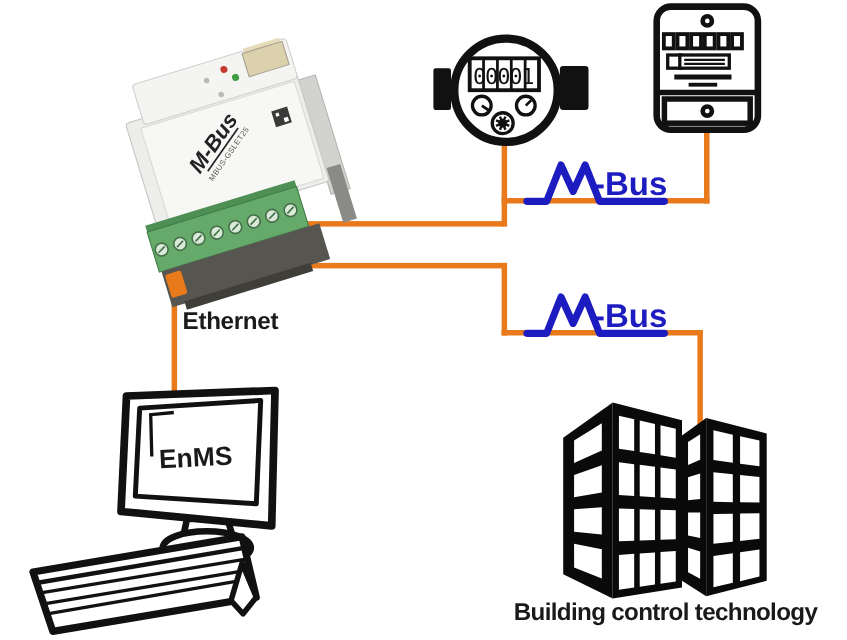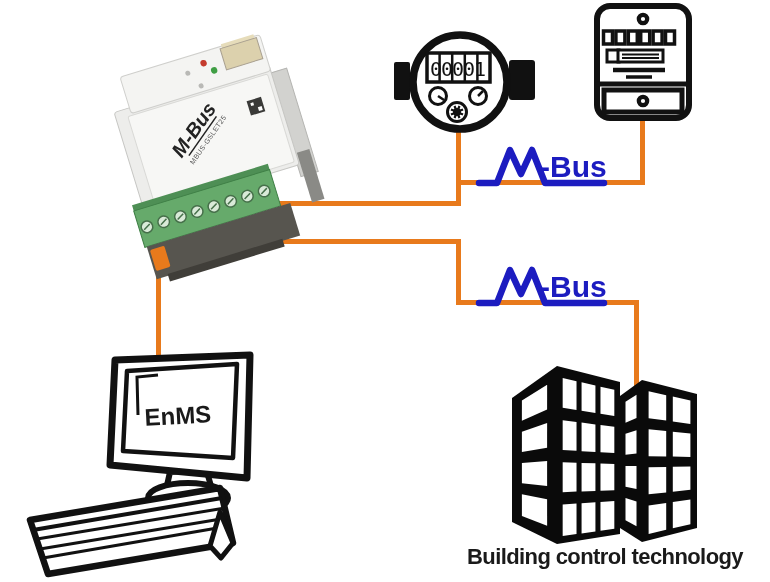--- a/index.html
+++ b/index.html
@@ -140,20 +140,21 @@
     <rect x="25" y="47" width="45" height="12" class="blk" stroke-width="3"></rect>
     <line x1="29" y1="51.5" x2="66" y2="51.5" stroke="#111" stroke-width="2"></line>
     <line x1="29" y1="55" x2="66" y2="55" stroke="#111" stroke-width="2"></line>
     <line x1="20" y1="67" x2="72" y2="67" stroke="#111" stroke-width="4.5"></line>
     <line x1="33" y1="74" x2="59" y2="74" stroke="#111" stroke-width="3.5"></line>
     <line x1="4" y1="81" x2="96" y2="81" stroke="#111" stroke-width="5"></line>
     <rect x="11" y="87" width="78" height="22" class="blk" stroke-width="5"></rect>
     <circle cx="50" cy="98" r="4.2" fill="#fff" stroke="#111" stroke-width="4.2"></circle>
   </svg>
 
+  <div class="lbl" id="eth-label">Ethernet</div>
 
   <svg id="computer-svg" width="265" height="235" viewBox="0 0 265 235">
     <polygon points="150,126 186,123 194,150 144,153" class="blk" stroke-width="6" stroke-linejoin="round"></polygon>
     <ellipse cx="168" cy="152" rx="40" ry="15" class="blk" stroke-width="6"></ellipse>
     <polygon points="10,174 200,142 213,197 28,228" class="blk" stroke-width="6.5" stroke-linejoin="round"></polygon>
     <g stroke="#111" fill="none">
       <line x1="13" y1="184" x2="202" y2="152" stroke-width="4"></line>
       <line x1="17" y1="193" x2="205" y2="162" stroke-width="3"></line>
       <line x1="20" y1="203" x2="207" y2="172" stroke-width="3"></line>
       <line x1="23" y1="212" x2="209" y2="180" stroke-width="3"></line>

